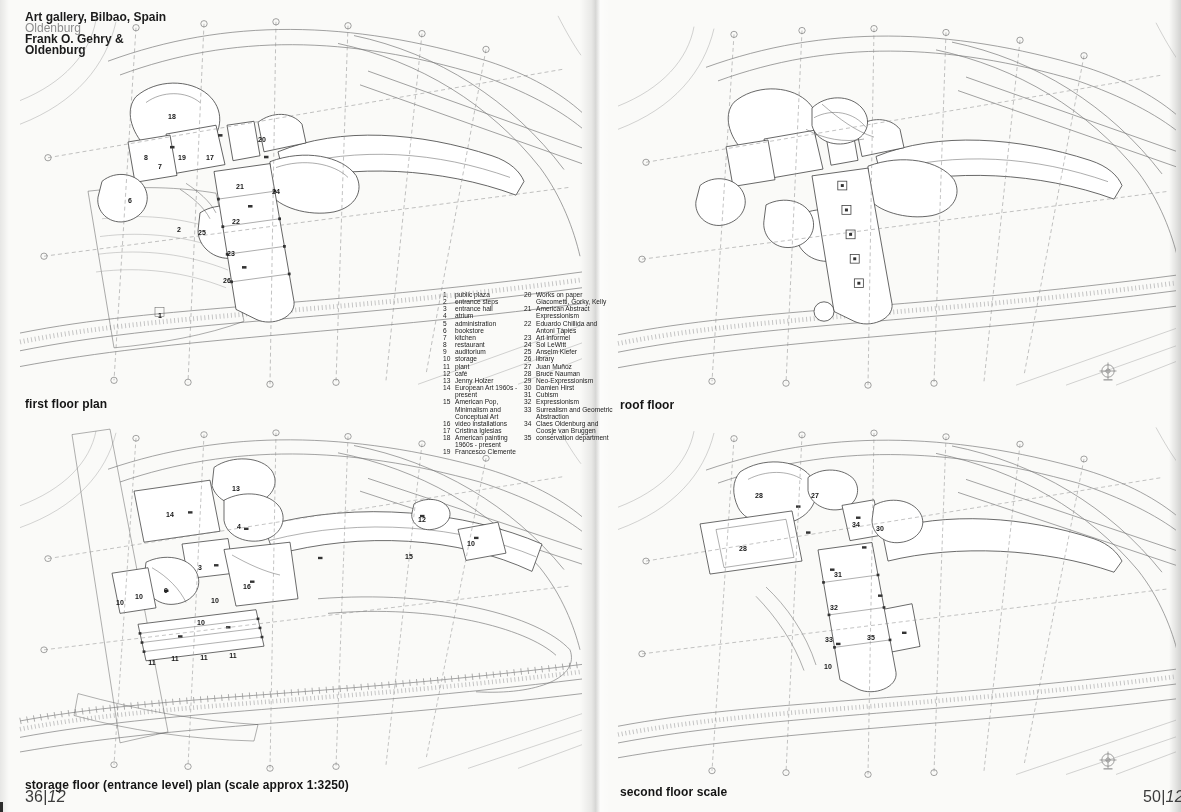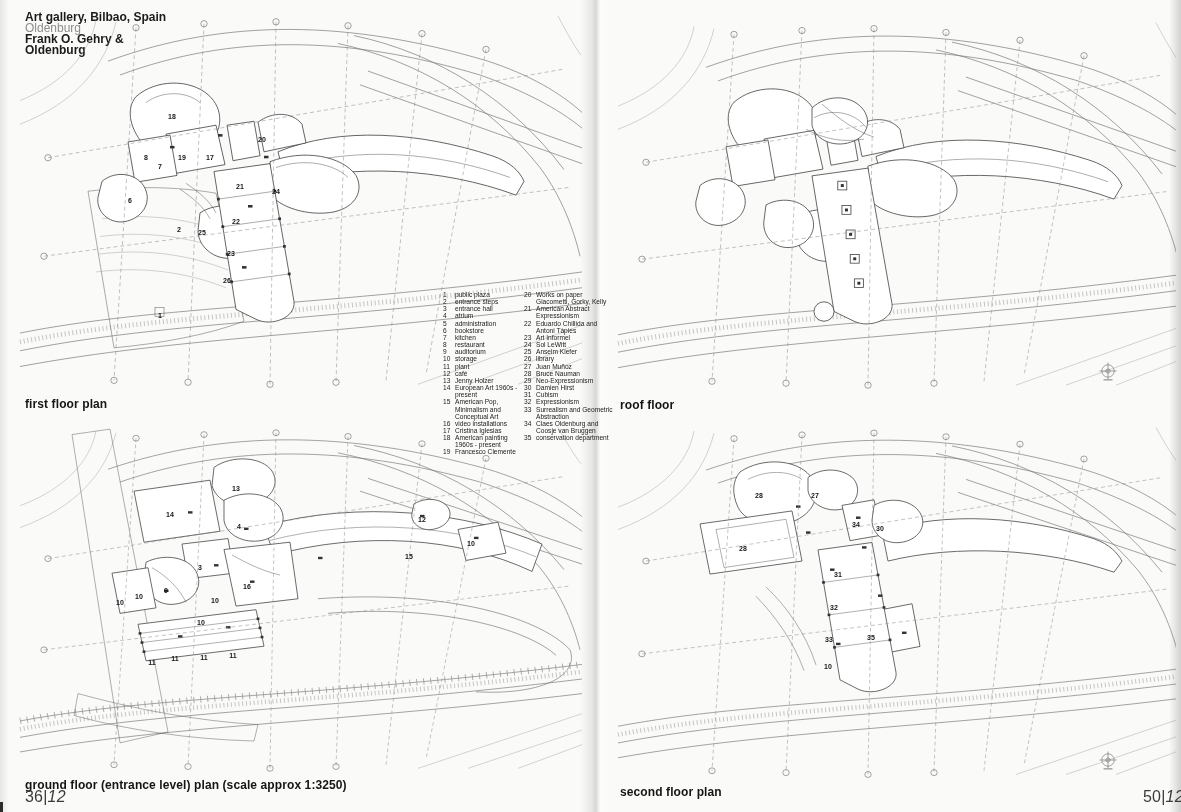--- a/index.html
+++ b/index.html
@@ -354,21 +354,21 @@
       <text x="183" y="205" class="p-lbl" text-anchor="middle">10</text>
       <text x="134" y="245" class="p-lbl" text-anchor="middle">11</text>
       <text x="157" y="241" class="p-lbl" text-anchor="middle">11</text>
       <text x="186" y="240" class="p-lbl" text-anchor="middle">11</text>
       <text x="215" y="238" class="p-lbl" text-anchor="middle">11</text>
       <text x="404" y="102" class="p-lbl" text-anchor="middle">12</text>
       <text x="453" y="126" class="p-lbl" text-anchor="middle">10</text>
       <text x="391" y="139" class="p-lbl" text-anchor="middle">15</text>
     </svg>
 </div>
-<div class="caption" style="left:25px;top:778px;">ground floor (entrance level) plan (scale approx 1:3250)</div>
+<div class="caption" style="left:25px;top:778px;">storage floor (entrance level) plan (scale approx 1:3250)</div>
 
 <div class="plan-fig" style="left:616px;top:420px;width:560px;height:362px;">
   <svg id="svg-second" viewBox="0 0 560 362">
       <defs>
         <pattern id="sh1" width="3.2" height="3.2" patternUnits="userSpaceOnUse">
           <path d="M0,3.2 L3.2,0" stroke="#8e8e8e" stroke-width="0.5"></path>
         </pattern>
         <pattern id="sh2" width="2.4" height="2.4" patternUnits="userSpaceOnUse">
           <path d="M0,2.4 L2.4,0" stroke="#707070" stroke-width="0.45"></path>
         </pattern>
@@ -452,21 +452,21 @@
       <text x="212" y="249" class="p-lbl" text-anchor="middle">10</text>
       <g>
         <circle cx="492" cy="340" r="6.2" class="p-site"></circle>
         <path d="M483.5,340 L500.5,340" class="p-site"></path>
         <path d="M492,331.5 L492,348.5" class="p-site"></path>
         <circle cx="492" cy="340" r="2.1" class="p-bldt"></circle>
         <rect x="487.5" y="348.2" width="9" height="1.3" fill="#9a9a9a"></rect>
       </g>
     </svg>
 </div>
-<div class="caption" style="left:620px;top:785px;">second floor plan</div>
+<div class="caption" style="left:620px;top:785px;">second floor scale</div>
 
 <div class="legend">
   <div class="legend-col c1" id="legend-col1">
       <div class="legend-item">
         <span class="legend-num">1</span>
         <span class="legend-lab">public plaza</span>
       </div>
       <div class="legend-item">
         <span class="legend-num">2</span>
         <span class="legend-lab">entrance steps</span>

